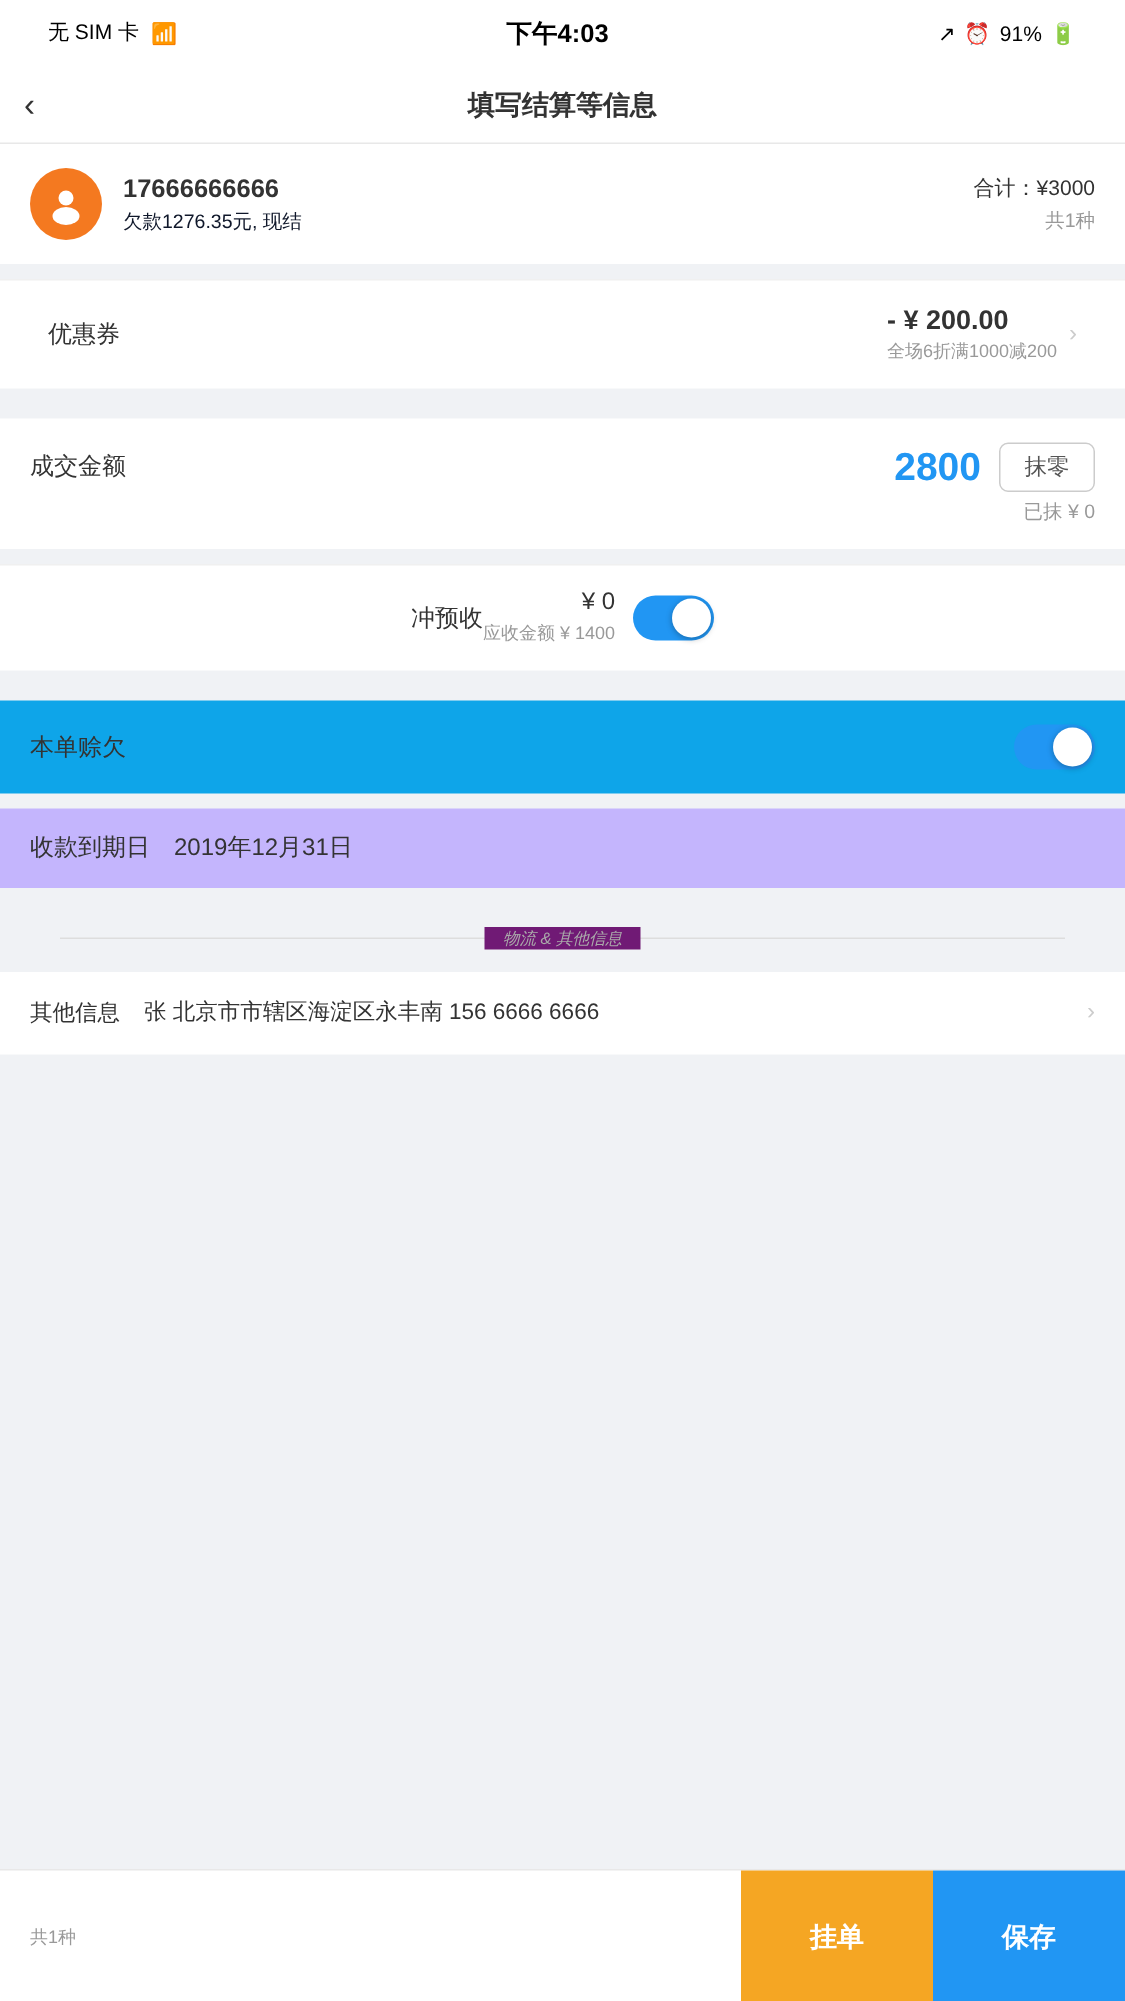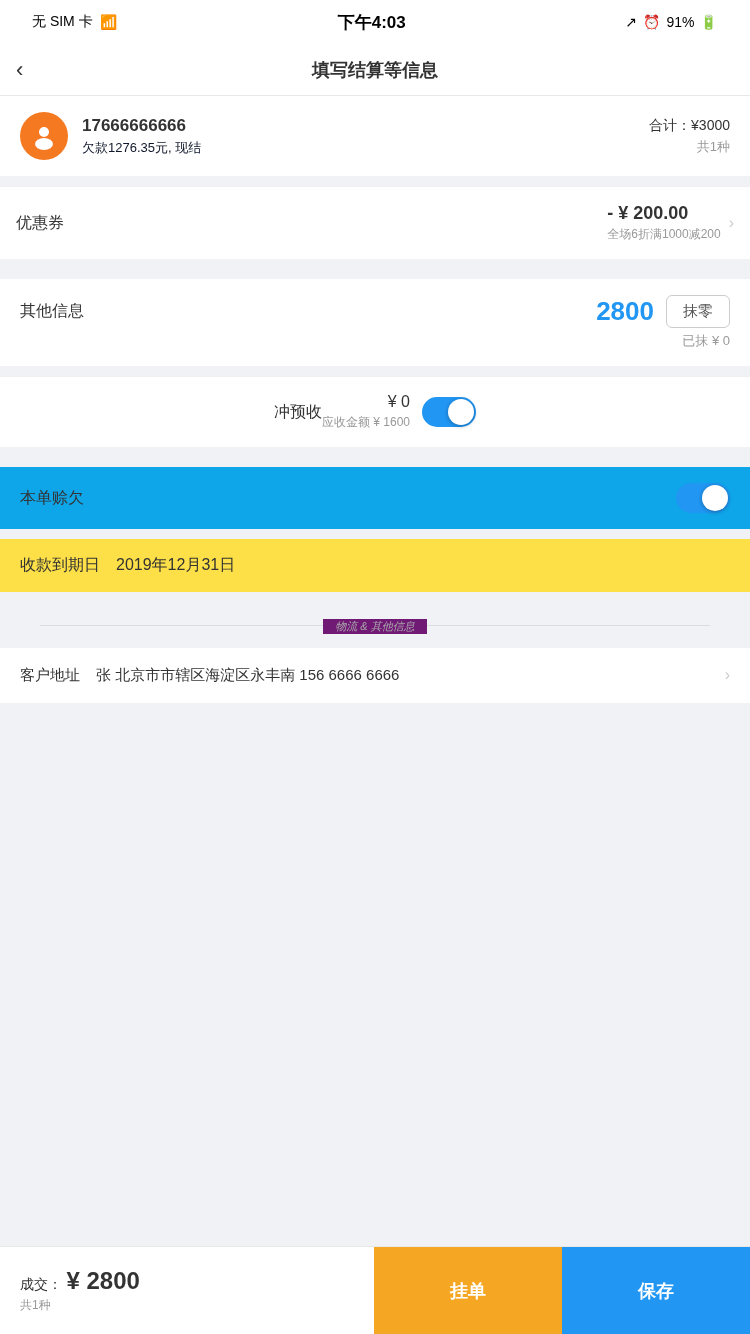--- a/index.html
+++ b/index.html
@@ -106,21 +106,21 @@
     }
     .customer-right .total-count {
       font-size: 13px;
       color: #999;
       margin-top: 3px;
     }
 
     
     .row-item {
       background: #fff;
-      padding: 16px 16px;
+      padding: 16px 32px;
       display: flex;
       align-items: center;
       justify-content: space-between;
       border-top: 1px solid #f0f0f0;
     }
     .row-item:first-child { border-top: none; }
     .row-label {
       font-size: 16px;
       color: #333;
     }
@@ -250,21 +250,21 @@
       padding: 16px 20px;
       display: flex;
       align-items: center;
       justify-content: space-between;
       margin-bottom: 10px;
     }
     .debt-label { font-size: 16px; color: #333; }
 
     
     .duedate-section {
-      background: #fde047;
+      background: #c4b5fd;
       padding: 16px 20px;
       margin-bottom: 10px;
     }
     .duedate-row {
       display: flex;
       align-items: center;
       gap: 16px;
     }
     .duedate-label { font-size: 16px; color: #333; }
     .duedate-value { font-size: 16px; color: #333; }
@@ -321,21 +321,21 @@
     }
     .bottom-summary {
       flex: 1;
       padding: 0 20px;
     }
     .bottom-deal-label { font-size: 14px; color: #333; }
     .bottom-deal-amount { font-size: 24px; font-weight: 700; color: #333; }
     .bottom-deal-count { font-size: 12px; color: #999; margin-top: 2px; }
     .bottom-btn {
       height: 88px;
-      width: 188px;
+      width: 128px;
       display: flex;
       align-items: center;
       justify-content: center;
       font-size: 18px;
       font-weight: 600;
       color: #fff;
       cursor: pointer;
       flex-shrink: 0;
     }
     .btn-hang { background: #F5A623; }
@@ -392,36 +392,36 @@
         <div class="coupon-desc">全场6折满1000减200</div>
       </div>
       <div class="chevron-right">›</div>
     </div>
   </div>
 
   <div class="section-divider"></div>
 
   <div class="deal-section card">
     <div class="deal-row">
-      <div class="deal-label">其他信息</div>
+      <div class="deal-label">成交金额</div>
       <div class="deal-right">
         <div class="deal-amount">2800</div>
         <button class="round-zero-btn">抹零</button>
       </div>
     </div>
     <div class="deal-sub">已抹  ¥ 0</div>
   </div>
 
   <div class="pre-collect-section card">
     <div class="pre-row">
       <div class="pre-label">冲预收</div>
       <div class="pre-right">
         <div class="pre-amount-block">
           <div class="pre-amount">¥ 0</div>
-          <div class="pre-sub">应收金额 ¥ 1600</div>
+          <div class="pre-sub">应收金额 ¥ 1400</div>
         </div>
         <div class="toggle"></div>
       </div>
     </div>
   </div>
 
   <div class="section-divider"></div>
 
   <div class="debt-section card">
     <div class="debt-label">本单赊欠</div>
@@ -433,30 +433,26 @@
       <div class="duedate-label">收款到期日</div>
       <div class="duedate-value">2019年12月31日</div>
     </div>
   </div>
 
   <div class="logistics-header">
     <span class="logistics-header-text">物流 &amp; 其他信息</span>
   </div>
 
   <div class="address-section card">
-    <div class="address-label">客户地址</div>
+    <div class="address-label">其他信息</div>
     <div class="address-value">张 北京市市辖区海淀区永丰南 156 6666 6666</div>
     <div class="chevron-right">›</div>
   </div>
 
 </div>
 
 <div class="bottom-bar">
   <div class="bottom-summary">
-    <div>
-      <span class="bottom-deal-label">成交：</span>
-      <span class="bottom-deal-amount">¥ 2800</span>
-    </div>
     <div class="bottom-deal-count">共1种</div>
   </div>
   <div class="bottom-btn btn-hang">挂单</div>
   <div class="bottom-btn btn-save">保存</div>
 </div>
 
 </body></html>

